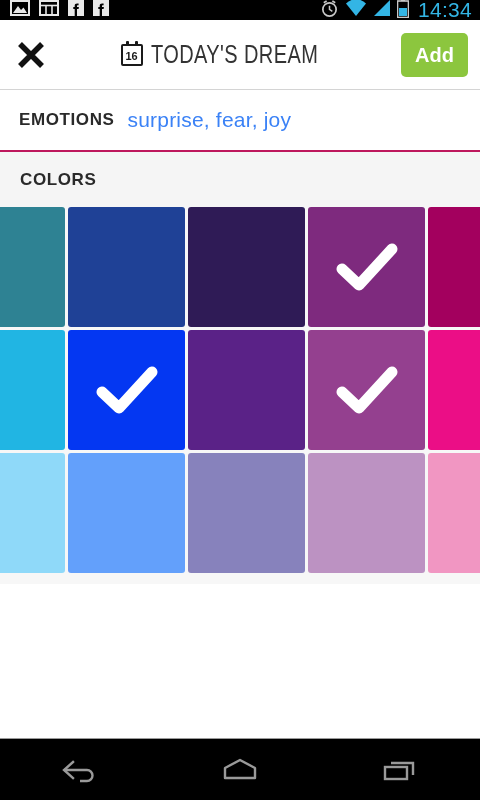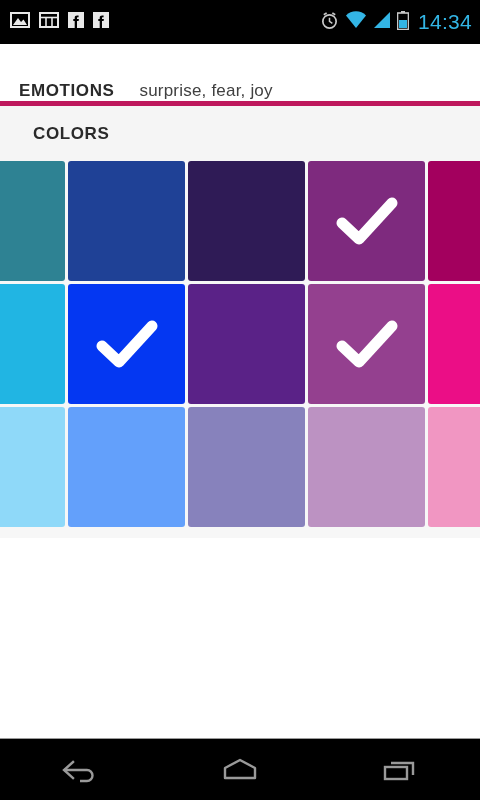--- a/index.html
+++ b/index.html
@@ -6,21 +6,21 @@
   html, body {
     width: 480px; height: 800px;
     background: #ffffff;
     font-family: "Liberation Sans", sans-serif;
     overflow: hidden;
   }
   #app { position: relative; width: 480px; height: 800px; background: #ffffff; }
 
   
   .statusbar {
-    height: 44px; background: #000000;
+    height: 20px; background: #000000;
     display: flex; align-items: center;
     padding: 0 8px 0 10px;
     text-align: center;
   }
   .sb-left { display: flex; align-items: center; gap: 9px; }
   .sb-right { margin-left: auto; display: flex; align-items: center; gap: 6px; }
   .sb-clock {
     color: #33B5E5; font-size: 21px; letter-spacing: 0.3px;
     font-family: "Liberation Sans", sans-serif; padding-left: 3px;
   }
@@ -70,34 +70,34 @@
     border: none; border-radius: 5px;
     padding: 0 14px; height: 44px;
     font-size: 20px; font-weight: bold;
     font-family: "Liberation Sans", sans-serif;
     cursor: pointer;
   }
 
   
   .section-white {
     background: #ffffff; height: 62px;
-    display: flex; align-items: flex-end; padding: 0 19px;
-    border-bottom: 5px solid #be185d;
-    gap: 25px;
+    display: flex; align-items: center; padding: 0 19px;
+    border-bottom: 2px solid #be185d;
+    gap: 13px;
   }
   .sec-label {
     font-size: 17px; font-weight: bold; color: #2a2a2a;
     letter-spacing: 0.6px; white-space: nowrap;
   }
   .sec-value {
-    font-size: 17px; color: #404040; letter-spacing: 0.2px;
+    font-size: 21px; color: #3b82f6; letter-spacing: 0.2px;
   }
   .colors-head {
     background: #f5f5f5; height: 55px;
-    display: flex; align-items: center; padding: 0 33px;
+    display: flex; align-items: center; padding: 0 20px;
   }
 
   
   .grid-wrap {
     background: #f7f7f7;
     padding-bottom: 11px;
     overflow: hidden;
   }
   .grid-row { display: flex; margin-bottom: 3px; }
   .grid-row:last-child { margin-bottom: 0; }
@@ -185,20 +185,34 @@
         <svg width="12" height="19" viewBox="0 0 12 19">
           <rect x="4" y="0" width="4" height="2" fill="#c8c8c8"></rect>
           <rect x="0.5" y="2" width="11" height="16.5" fill="none" stroke="#c8c8c8" stroke-width="1.6"></rect>
           <rect x="2" y="9" width="8" height="8" fill="#33B5E5"></rect>
         </svg>
       </span>
       <span class="sb-clock">14:34</span>
     </div>
   </div>
 
+  <div class="header">
+    <div class="close-btn">
+      <svg width="30" height="30" viewBox="0 0 30 30">
+        <path d="M4 4 L26 26 M26 4 L4 26" stroke="#111111" stroke-width="5.5" stroke-linecap="butt"></path>
+      </svg>
+    </div>
+    <div class="title-wrap">
+      <span class="cal-icon">
+        <span class="cal-day">16</span>
+      </span>
+      <span class="page-title">TODAY'S DREAM</span>
+    </div>
+    <button class="add-btn">Add</button>
+  </div>
 
   <div class="section-white">
     <span class="sec-label">EMOTIONS</span>
     <span class="sec-value">surprise, fear, joy</span>
   </div>
 
   <div class="colors-head">
     <span class="sec-label">COLORS</span>
   </div>
 

